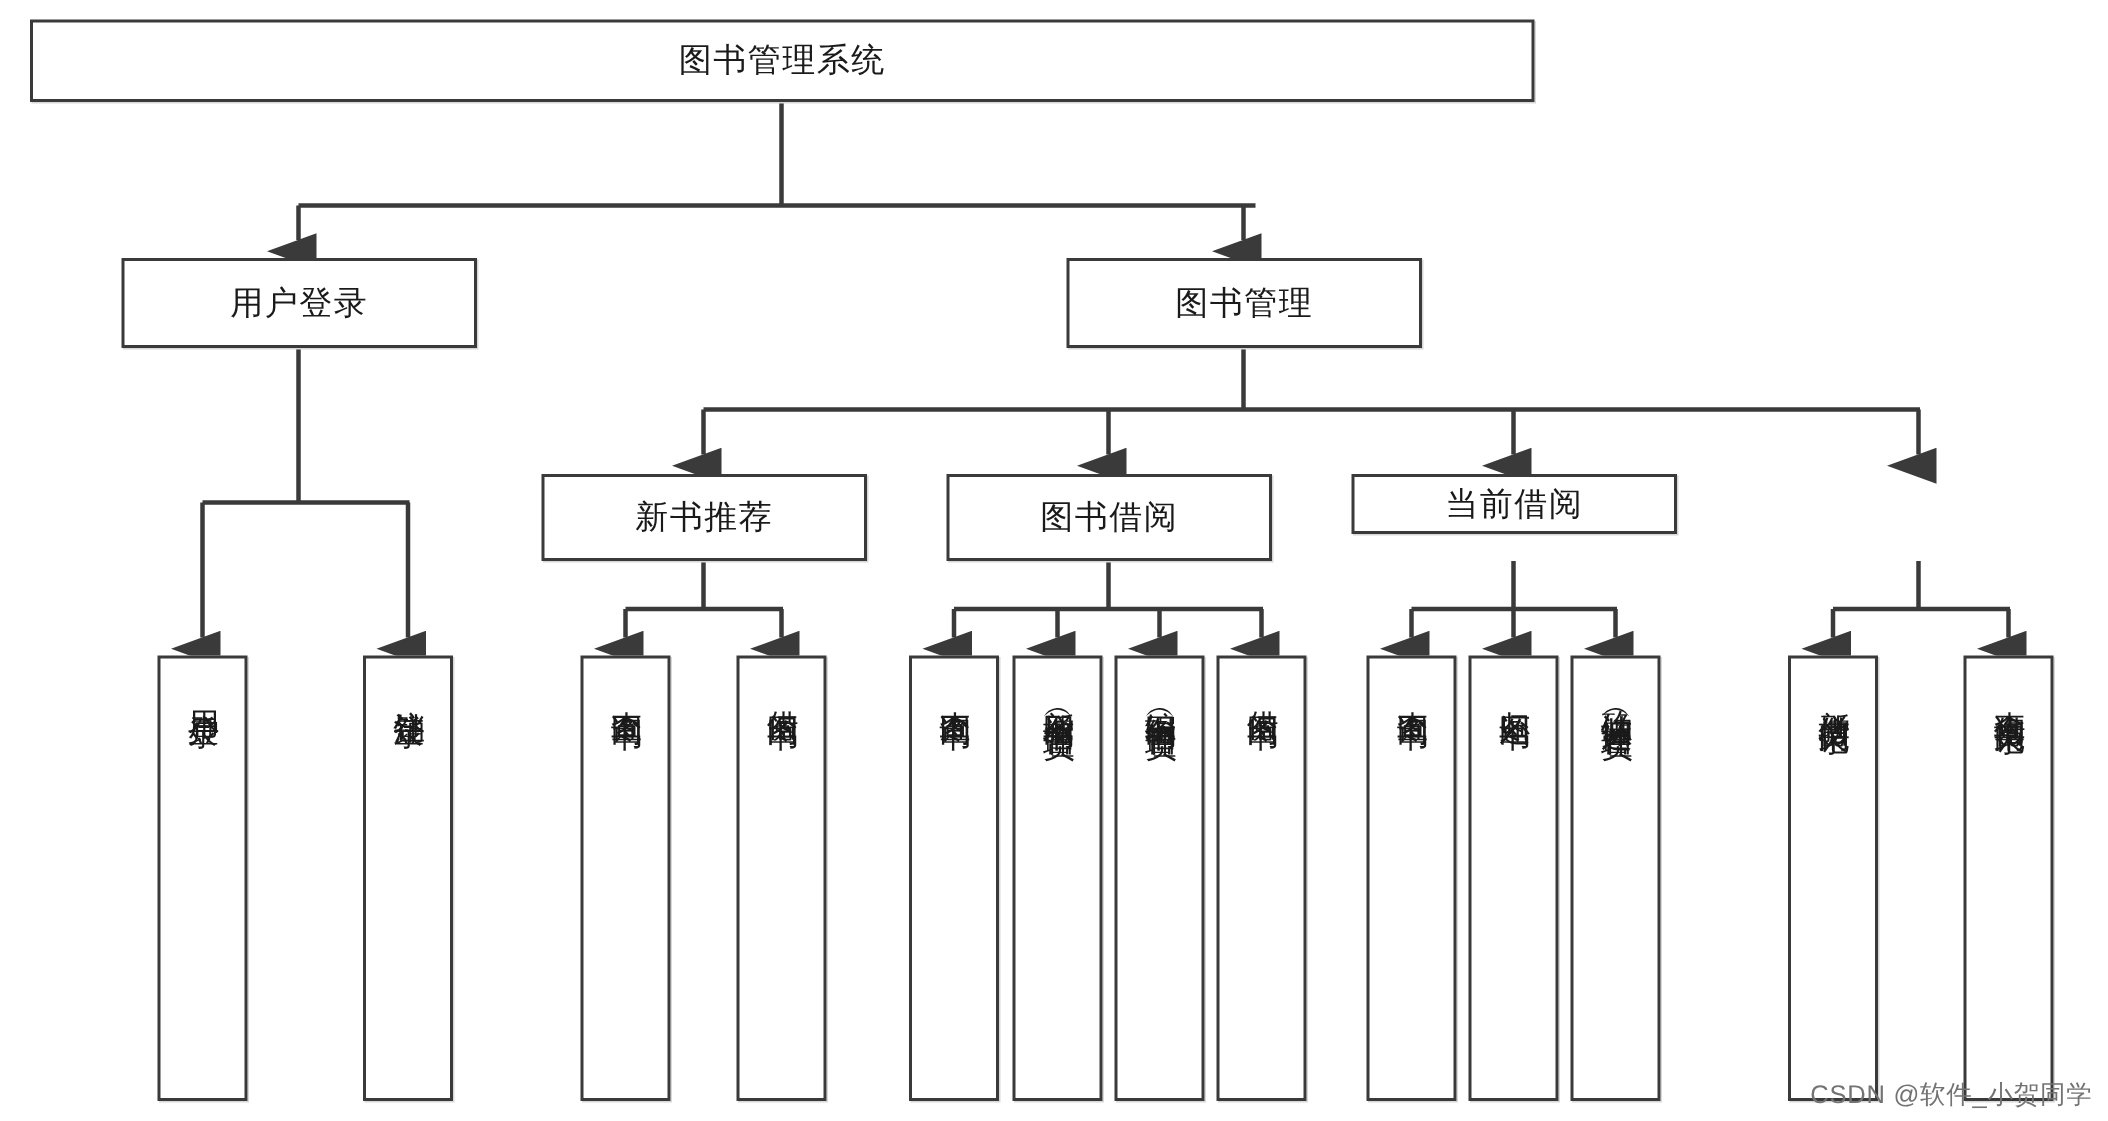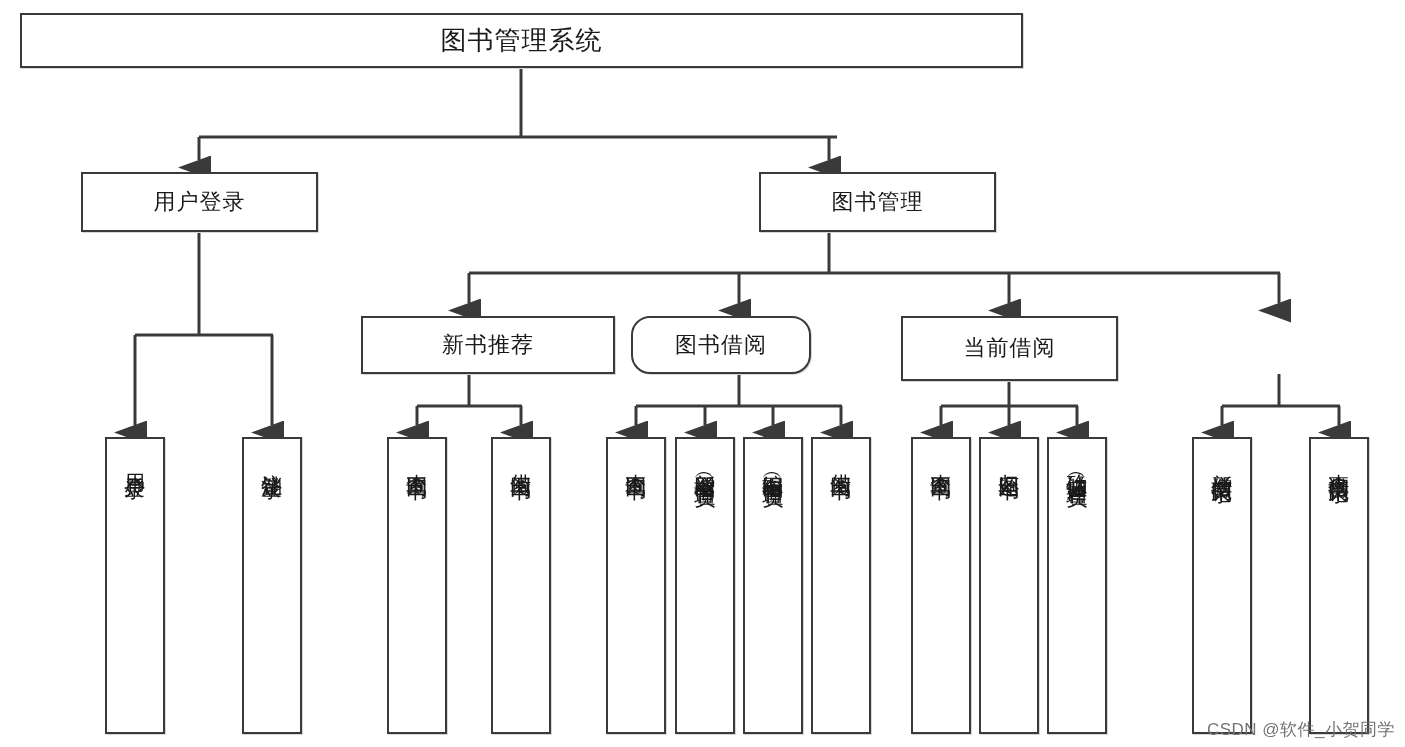--- a/index.html
+++ b/index.html
@@ -17,21 +17,21 @@
     box-sizing:border-box;
     background:#ffffff;
     border:2px solid #3a3a3a;
     box-shadow:1px 1px 0 0 #d8d8d8;
     display:flex;
     align-items:center;
     justify-content:center;
     color:#1a1a1a;
   }
   .node.h{ font-size:22px; line-height:1.1; letter-spacing:1px; }
-  .node.root{ font-size:26px; }
+  .node.root{ font-size:22px; }
 
   .node.v{
     writing-mode:vertical-rl;
     text-orientation:upright;
     font-size:21px;
     line-height:1.22;
     letter-spacing:2px;
     justify-content:flex-start;
     align-items:center;
     padding-top:18px;
@@ -107,31 +107,31 @@
     </g>
   </svg>
 
   <div class="node h root" style="left:20px;top:13px;width:1003px;height:55px;">
     <span>图书管理系统</span>
   </div>
 
   <div class="node h" style="left:81px;top:172px;width:237px;height:60px;">
     <span>用户登录</span>
   </div>
-  <div class="node h" style="left:711px;top:172px;width:237px;height:60px;margin-left:48px;">
+  <div class="node h" style="left:711px;top:172px;width:237px;height:60px;">
     <span>图书管理</span>
   </div>
 
-  <div class="node h" style="left:361px;top:316px;width:254px;height:58px;">
+  <div class="node h" style="left:361px;top:316px;width:217px;height:58px;">
     <span>新书推荐</span>
   </div>
-  <div class="node h" style="left:631px;top:316px;width:180px;height:58px;border-radius:19px;">
+  <div class="node h" style="left:631px;top:316px;width:217px;height:58px;">
     <span>图书借阅</span>
   </div>
-  <div class="node h" style="left:901px;top:316px;width:217px;height:65px;text-align:right;">
+  <div class="node h" style="left:901px;top:316px;width:217px;height:40px;text-align:right;">
     <span>当前借阅</span>
   </div>
 
   <div class="node v" style="left:105px;top:437px;width:60px;height:297px;">
     <span class="vtxt">用户登录</span>
   </div>
   <div class="node v" style="left:242px;top:437px;width:60px;height:297px;">
     <span class="vtxt">注销登录</span>
   </div>
 

